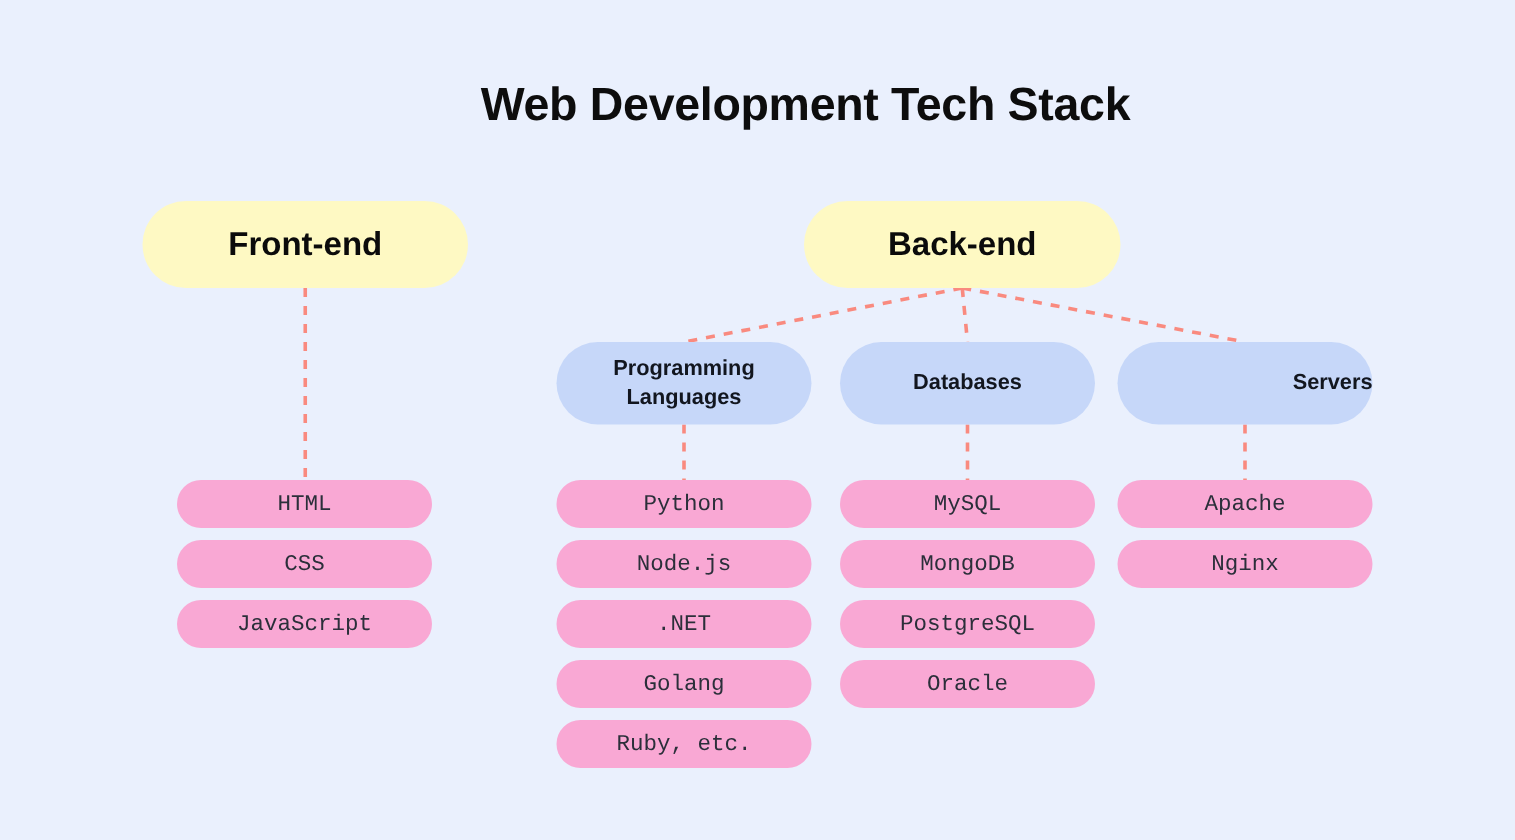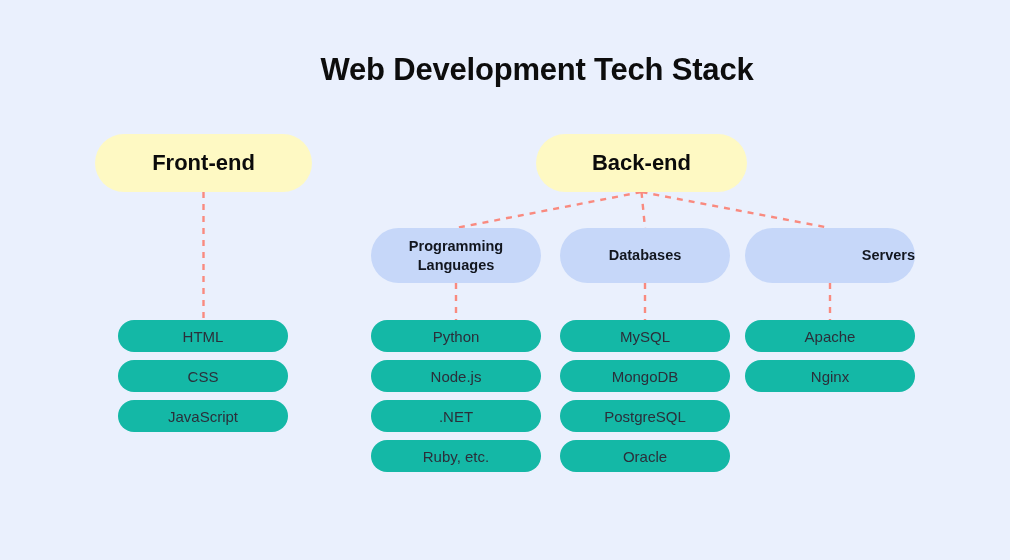--- a/index.html
+++ b/index.html
@@ -98,27 +98,28 @@
     flex-direction: column;
     gap: 8px;
   }
   #leaf-column-frontend { left: 118px; }
   #leaf-column-programming-languages { left: 371px; }
   #leaf-column-databases { left: 560px; }
   #leaf-column-servers { left: 745px; }
   .leaf-pill {
     height: 32px;
     border-radius: 16px;
-    background: #14b8a6;
+    background: #f9a8d4;
     display: flex;
     align-items: center;
     justify-content: center;
     font-size: 15px;
     color: #2b2f3a;
     box-sizing: border-box;
+    font-family: Liberation Mono, monospace;
   }
 </style>
 </head>
 <body>
 
 <div id="diagram-root">
 
   <div class="page-title">Web Development Tech Stack</div>
 
   <svg id="connector-layer" viewBox="0 0 1010 560" xmlns="http://www.w3.org/2000/svg">
@@ -172,20 +173,23 @@
     <div class="leaf-pill">
       <span>Python</span>
     </div>
     <div class="leaf-pill">
       <span>Node.js</span>
     </div>
     <div class="leaf-pill">
       <span>.NET</span>
     </div>
     <div class="leaf-pill">
+      <span>Golang</span>
+    </div>
+    <div class="leaf-pill">
       <span>Ruby, etc.</span>
     </div>
   </div>
 
   <div class="leaf-column" id="leaf-column-databases">
     <div class="leaf-pill">
       <span>MySQL</span>
     </div>
     <div class="leaf-pill">
       <span>MongoDB</span>

